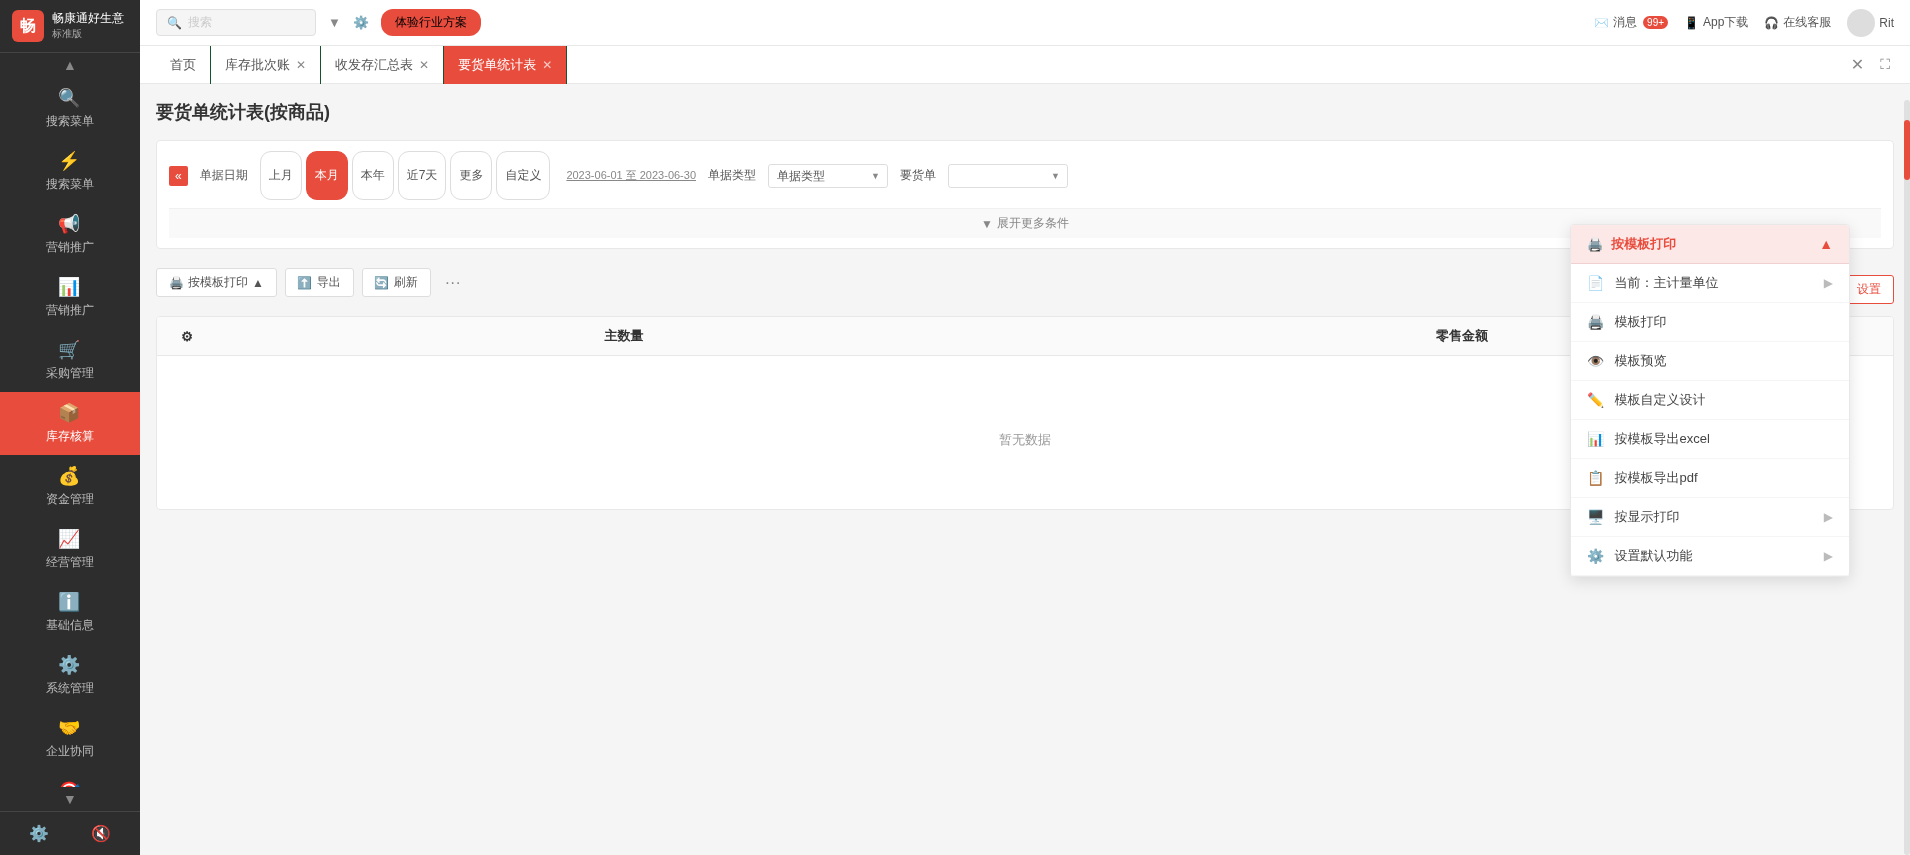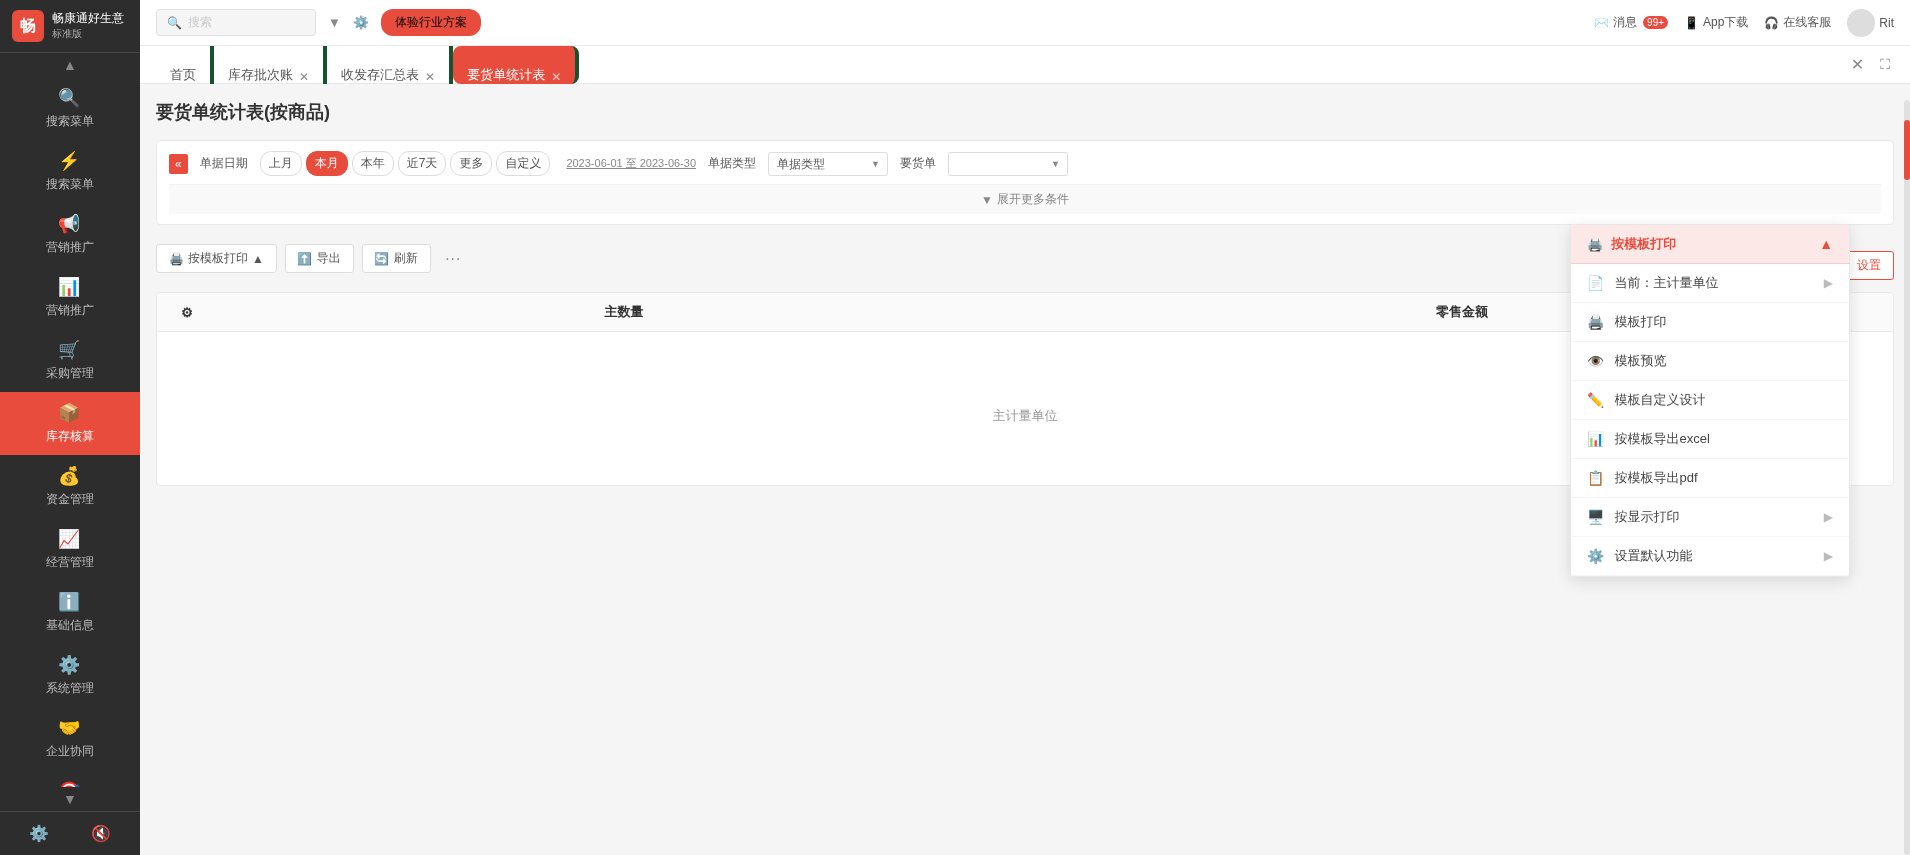--- a/index.html
+++ b/index.html
@@ -154,31 +154,31 @@
       border-bottom: 1px solid #e8e8e8;
       padding: 0 16px;
       display: flex;
       align-items: center;
       gap: 0;
       height: 38px;
       flex-shrink: 0;
     }
     .tab {
       display: flex;
-      align-items: flex-end;
+      align-items: center;
       padding: 0 14px;
       height: 38px;
       cursor: pointer;
       font-size: 13px;
       color: #555;
-      border-right: 4px solid #14532d;
+      border-right: 1px solid #14532d;
       gap: 6px;
       white-space: nowrap;
     }
-    .tab.active { background: #e84c3d; color: #fff; border-radius: 8px; }
+    .tab.active { background: #e84c3d; color: #fff; border-radius: 0; }
     .tab .tab-close { font-size: 12px; cursor: pointer; opacity: 0.7; }
 
     .tabbar-right {
       margin-left: auto;
       display: flex;
       align-items: center;
       gap: 8px;
     }
     .tabbar-close-btn {
       background: none;
@@ -242,21 +242,21 @@
     }
     .date-btns {
       display: flex;
       align-items: center;
       gap: 4px;
     }
     .date-btn {
       border: 1px solid #ddd;
       background: #fff;
       color: #555;
-      padding: 3px 8px;
+      padding: 15px 8px;
       border-radius: 11px;
       cursor: pointer;
       font-size: 12px;
     }
     .date-btn.active {
       background: #e84c3d;
       color: #fff;
       border-color: #e84c3d;
     }
     .date-range {
@@ -647,21 +647,21 @@
             <rect x="25" y="25" width="50" height="55" rx="4" fill="#f5b89a" opacity="0.8"></rect>
             <rect x="30" y="20" width="40" height="8" rx="2" fill="#e8a080"></rect>
             <circle cx="62" cy="48" r="12" fill="#fff" opacity="0.7"></circle>
             <circle cx="62" cy="48" r="8" fill="#f5b89a" opacity="0.9"></circle>
             <line x1="58" y1="44" x2="66" y2="52" stroke="#e08060" stroke-width="2"></line>
             <line x1="66" y1="44" x2="58" y2="52" stroke="#e08060" stroke-width="2"></line>
             <circle cx="75" cy="36" r="6" fill="#f5c5a3"></circle>
             <path d="M70,38 Q72,30 78,32" stroke="#e09070" stroke-width="1.5" fill="none"></path>
           </svg>
         </div>
-        <span>主计量单位</span>
+        <span>暂无数据</span>
       </div>
     </div>
 
     <div class="print-dropdown">
       <div class="print-dropdown-header">
         <div class="print-dropdown-title">
           <span>🖨️</span>
           <span>按模板打印</span>
         </div>
         <span class="print-dropdown-close">▲</span>

